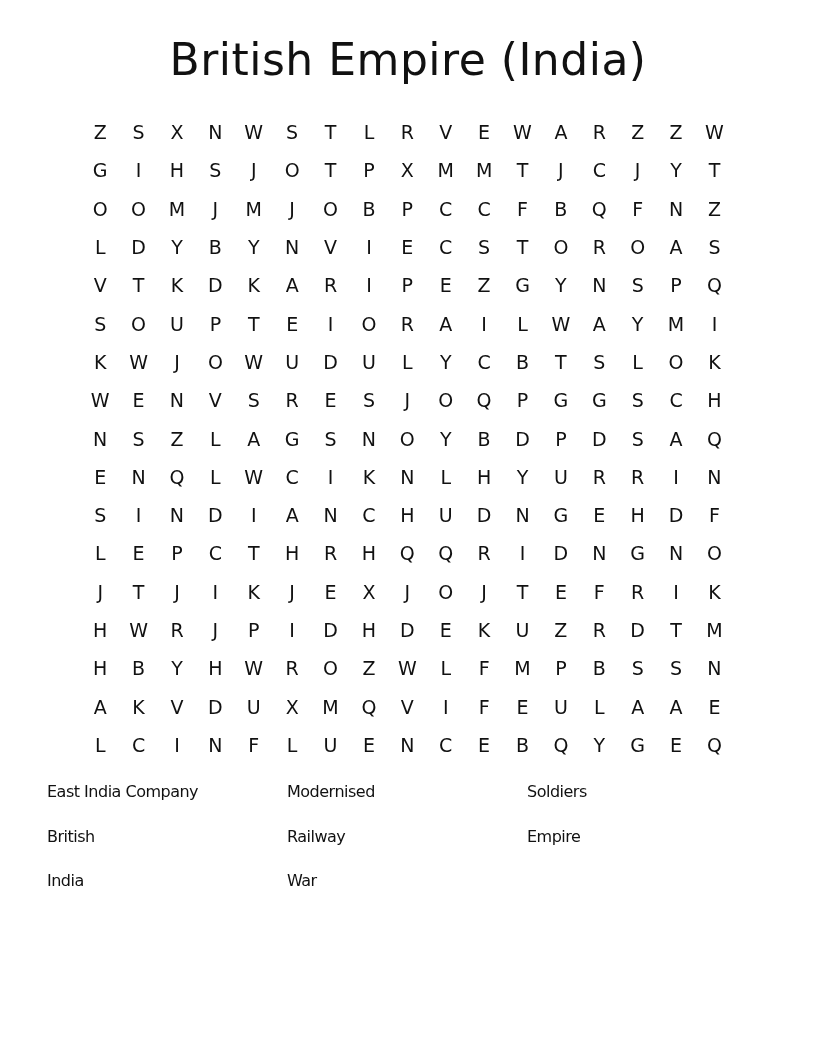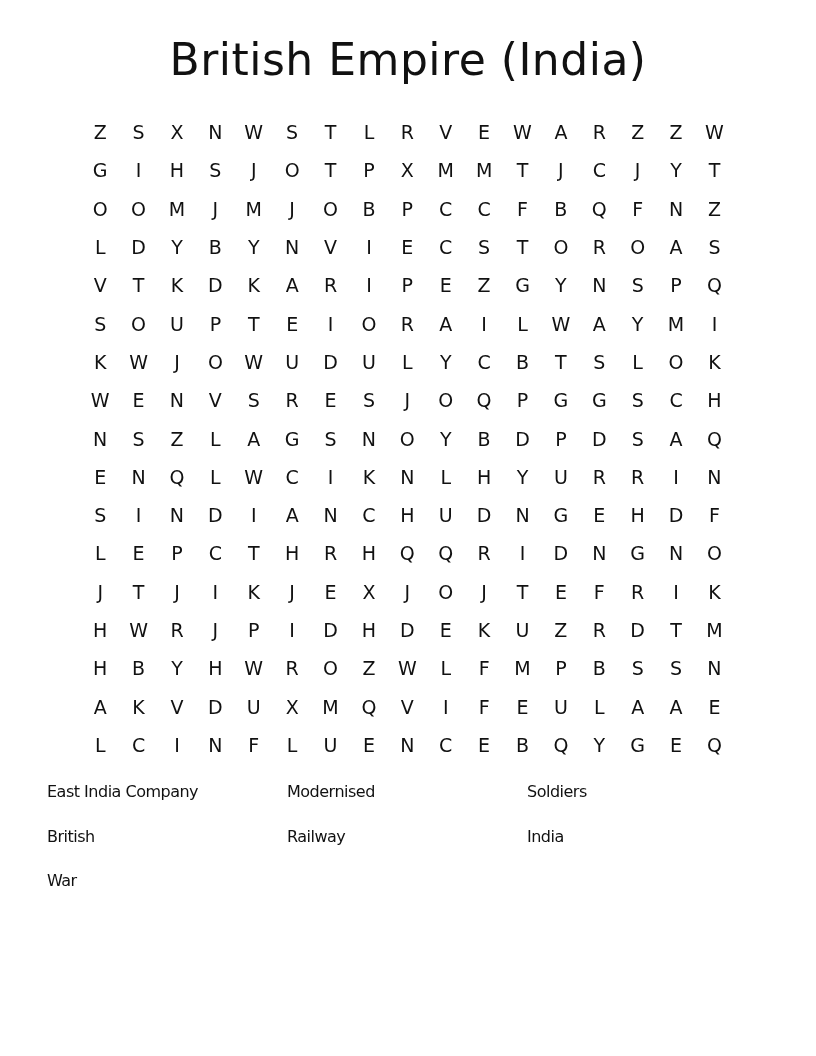--- a/index.html
+++ b/index.html
@@ -356,15 +356,16 @@
     <div class="cell">E</div>
     <div class="cell">Q</div>
   </div>
 
 <div class="word-list" id="word-list">
     <div class="word">East India Company</div>
     <div class="word">Modernised</div>
     <div class="word">Soldiers</div>
     <div class="word">British</div>
     <div class="word">Railway</div>
+    <div class="word">Empire</div>
     <div class="word">India</div>
     <div class="word">War</div>
   </div>
 
 </body></html>

